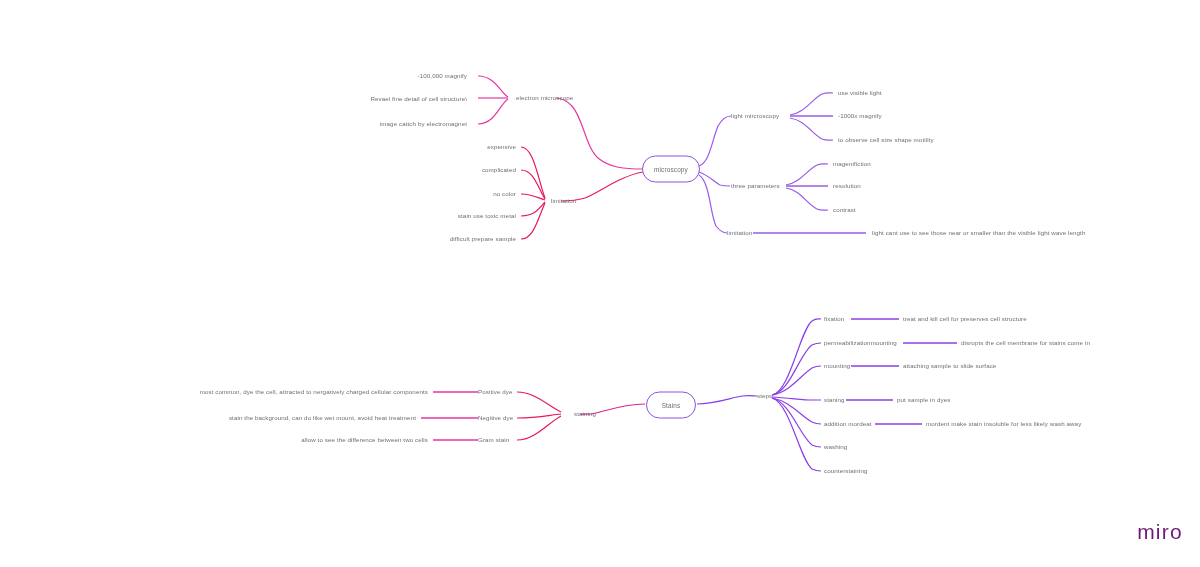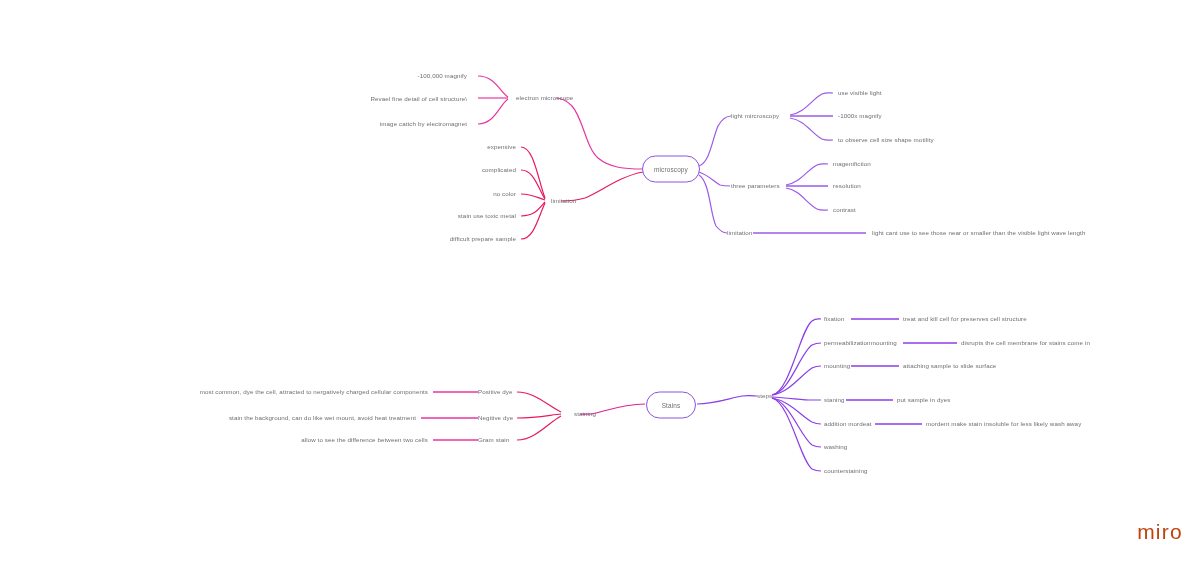--- a/index.html
+++ b/index.html
@@ -28,21 +28,21 @@
     background:#ffffff;
     border:1.1px solid #8b54e0;
     border-radius:22px;
     display:flex;align-items:center;justify-content:center;
     color:#6e6e74;
     font-size:6.4px;
     letter-spacing:.15px;
   }
   #watermark{
     position:absolute;
-    color:#c2410c;
+    color:#701a75;
     font-size:21px;
     letter-spacing:1.2px;
     transform:translate(-50%,-50%);
   }
 </style>
 </head>
 <body>
 
 <div id="board">
 

